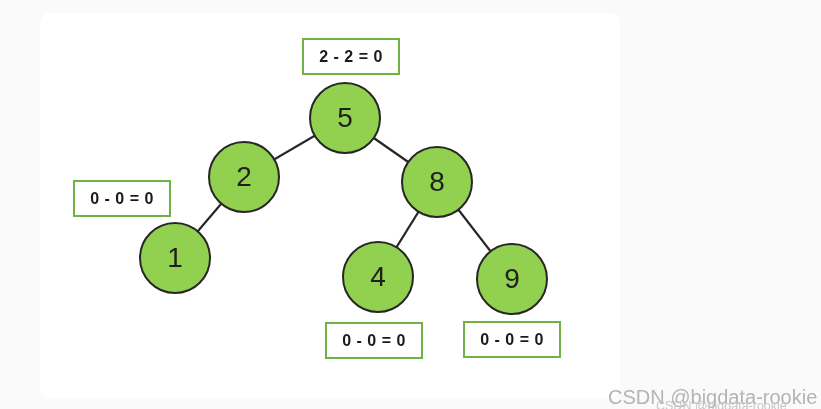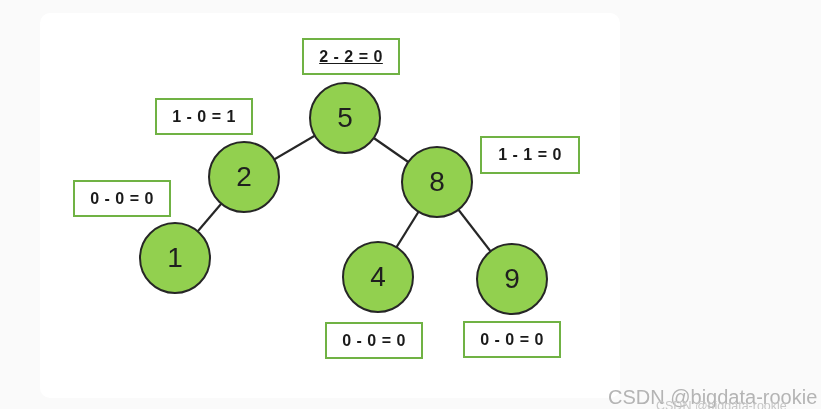--- a/index.html
+++ b/index.html
@@ -103,24 +103,22 @@
   <div class="panel">
 
     <svg class="edges-svg" viewBox="0 0 580 385" xmlns="http://www.w3.org/2000/svg">
       <line x1="305" y1="105" x2="204" y2="164"></line>
       <line x1="305" y1="105" x2="397" y2="169"></line>
       <line x1="204" y1="164" x2="135" y2="245"></line>
       <line x1="397" y1="169" x2="338" y2="264"></line>
       <line x1="397" y1="169" x2="472" y2="266"></line>
     </svg>
 
-    <div class="balance-label" style="left:262px; top:25px;text-decoration:underline;">2 - 2 = 0</div>
-    <div class="balance-label" style="left:115px; top:85px;">1 - 0 = 1</div>
+    <div class="balance-label" style="left:262px; top:25px;">2 - 2 = 0</div>
     <div class="balance-label" style="left:33px; top:167px;">0 - 0 = 0</div>
-    <div class="balance-label" style="left:440px; top:123px; width:100px; height:38px;">1 - 1 = 0</div>
     <div class="balance-label" style="left:285px; top:309px;">0 - 0 = 0</div>
     <div class="balance-label" style="left:423px; top:308px;">0 - 0 = 0</div>
 
     <div class="tree-node" style="left:269px; top:69px;">5</div>
     <div class="tree-node" style="left:168px; top:128px;">2</div>
     <div class="tree-node" style="left:361px; top:133px;">8</div>
     <div class="tree-node" style="left:99px; top:209px;">1</div>
     <div class="tree-node" style="left:302px; top:228px;">4</div>
     <div class="tree-node" style="left:436px; top:230px;">9</div>
 

